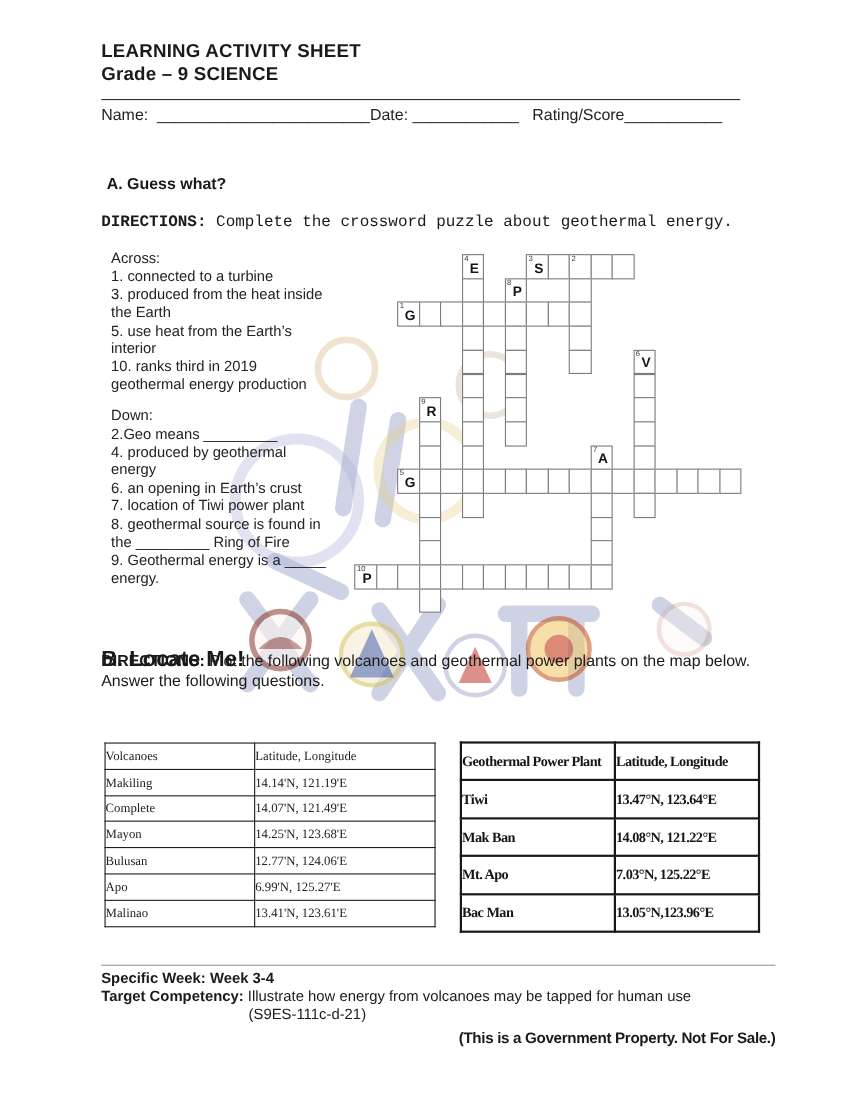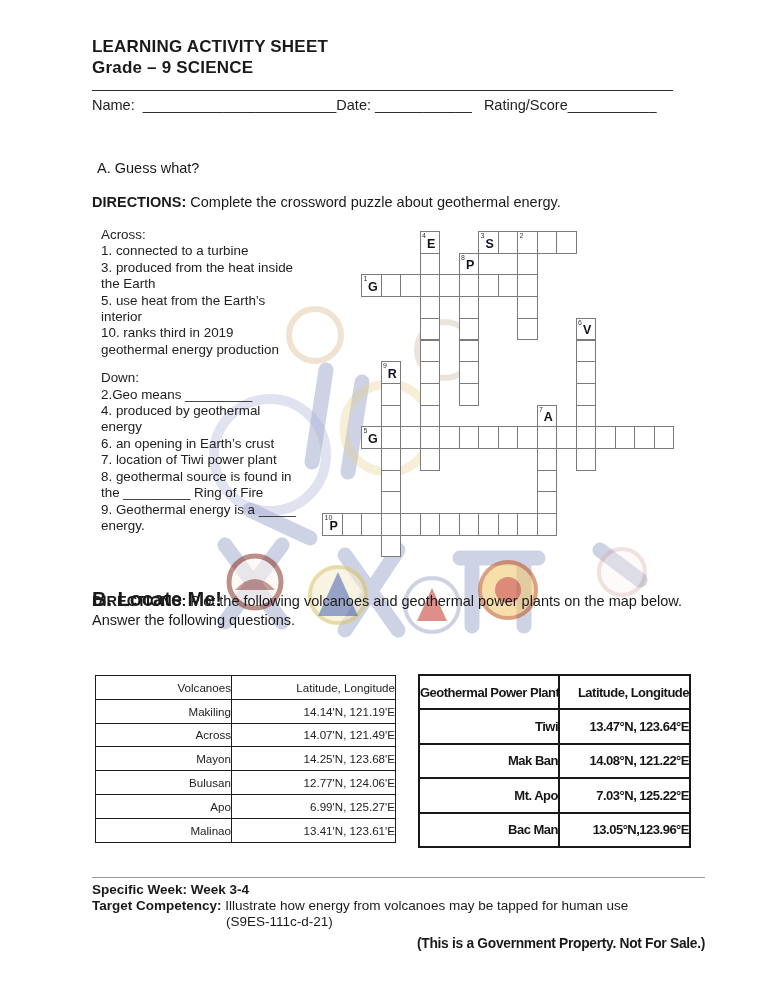--- a/index.html
+++ b/index.html
@@ -4,39 +4,39 @@
 <style>
   html,body{margin:0;padding:0;background:#ffffff;}
   .page{position:relative;width:768px;height:994px;background:#fff;overflow:hidden;
         font-family:"Liberation Sans",sans-serif;color:#1a1a1a;}
   .abs{position:absolute;}
   
   .doc-title{left:92px;top:36px;font-size:17px;font-weight:bold;line-height:21px;letter-spacing:.2px;}
   .top-rule{left:92px;top:90px;width:581px;border-bottom:1.6px solid #2e2e2e;}
   .name-row{left:92px;top:97px;font-size:14.5px;white-space:pre;color:#222;}
   .sheet-title{left:0;top:123px;width:768px;text-align:center;font-weight:bold;font-size:14.5px;}
-  .sec-a-head{left:97px;top:160px;font-weight:normal;font-size:14.5px;}
+  .sec-a-head{left:97px;top:160px;font-weight:bold;font-size:14.5px;}
   .directions{font-size:14.5px;}
-  .dir-a{left:92px;top:194px;width:600px;}
+  .dir-a{left:92px;top:194px;width:600px;font-family:Liberation Mono, monospace;}
   .dir-b{left:92px;top:592px;width:592px;line-height:19px;}
   .bold{font-weight:bold;}
   
   .clues{left:101px;top:227px;width:262px;font-size:13.4px;line-height:16.4px;color:#222;}
   .clue-line{white-space:nowrap;}
   .down-block{margin-top:12px;}
   
   .cw-cell{position:absolute;background:#fff;border:1px solid #7b7b7b;box-sizing:border-box;z-index:3;}
   .cw-num{position:absolute;top:0px;left:1.5px;font-size:7px;line-height:8px;color:#30343d;}
   .cw-letter{position:absolute;left:0;right:0;top:4.5px;text-align:center;padding-left:3px;
              font-size:12.5px;font-weight:bold;color:#10131c;}
   
   .sec-b-head{left:92px;top:588px;font-weight:bold;font-size:20px;}
   table.tbl{position:absolute;border-collapse:collapse;table-layout:fixed;z-index:3;background:#fff;}
-  .tbl th,.tbl td{border:1.5px solid #1c1c1c;text-align:right;font-weight:normal;padding:0;
-                  overflow:hidden;white-space:nowrap;}
+  .tbl th,.tbl td{border:1.5px solid #1c1c1c;text-align:left;font-weight:normal;padding:0;
+                  overflow:hidden;white-space:nowrap;font-family:Liberation Serif, serif;}
   .tbl-volcano{left:95px;top:675px;width:301px;font-size:11.6px;color:#222;}
   .tbl-volcano th,.tbl-volcano td{height:22.8px;}
   .tbl-plant{left:418px;top:674px;width:273px;font-size:13px;color:#161616;}
   .tbl-plant th,.tbl-plant td{height:32.4px;border-width:2px;border-color:#181818;
                               font-weight:bold;letter-spacing:-0.5px;}
   
   .footer-rule{left:92px;top:877px;width:613px;border-top:1.2px solid #9a9a9a;}
   .footer-week{left:92px;top:882px;font-size:13.5px;font-weight:bold;}
   .footer-comp{left:92px;top:898px;font-size:13.5px;}
   .footer-code{left:226px;top:914px;font-size:13.5px;}
@@ -243,21 +243,21 @@
           <th>Volcanoes</th>
           <th>Latitude, Longitude</th>
         </tr>
       </thead>
     <tbody id="volcano-body">
         <tr>
           <td>Makiling</td>
           <td>14.14'N, 121.19'E</td>
         </tr>
         <tr>
-          <td>Across</td>
+          <td>Complete</td>
           <td>14.07'N, 121.49'E</td>
         </tr>
         <tr>
           <td>Mayon</td>
           <td>14.25'N, 123.68'E</td>
         </tr>
         <tr>
           <td>Bulusan</td>
           <td>12.77'N, 124.06'E</td>
         </tr>

